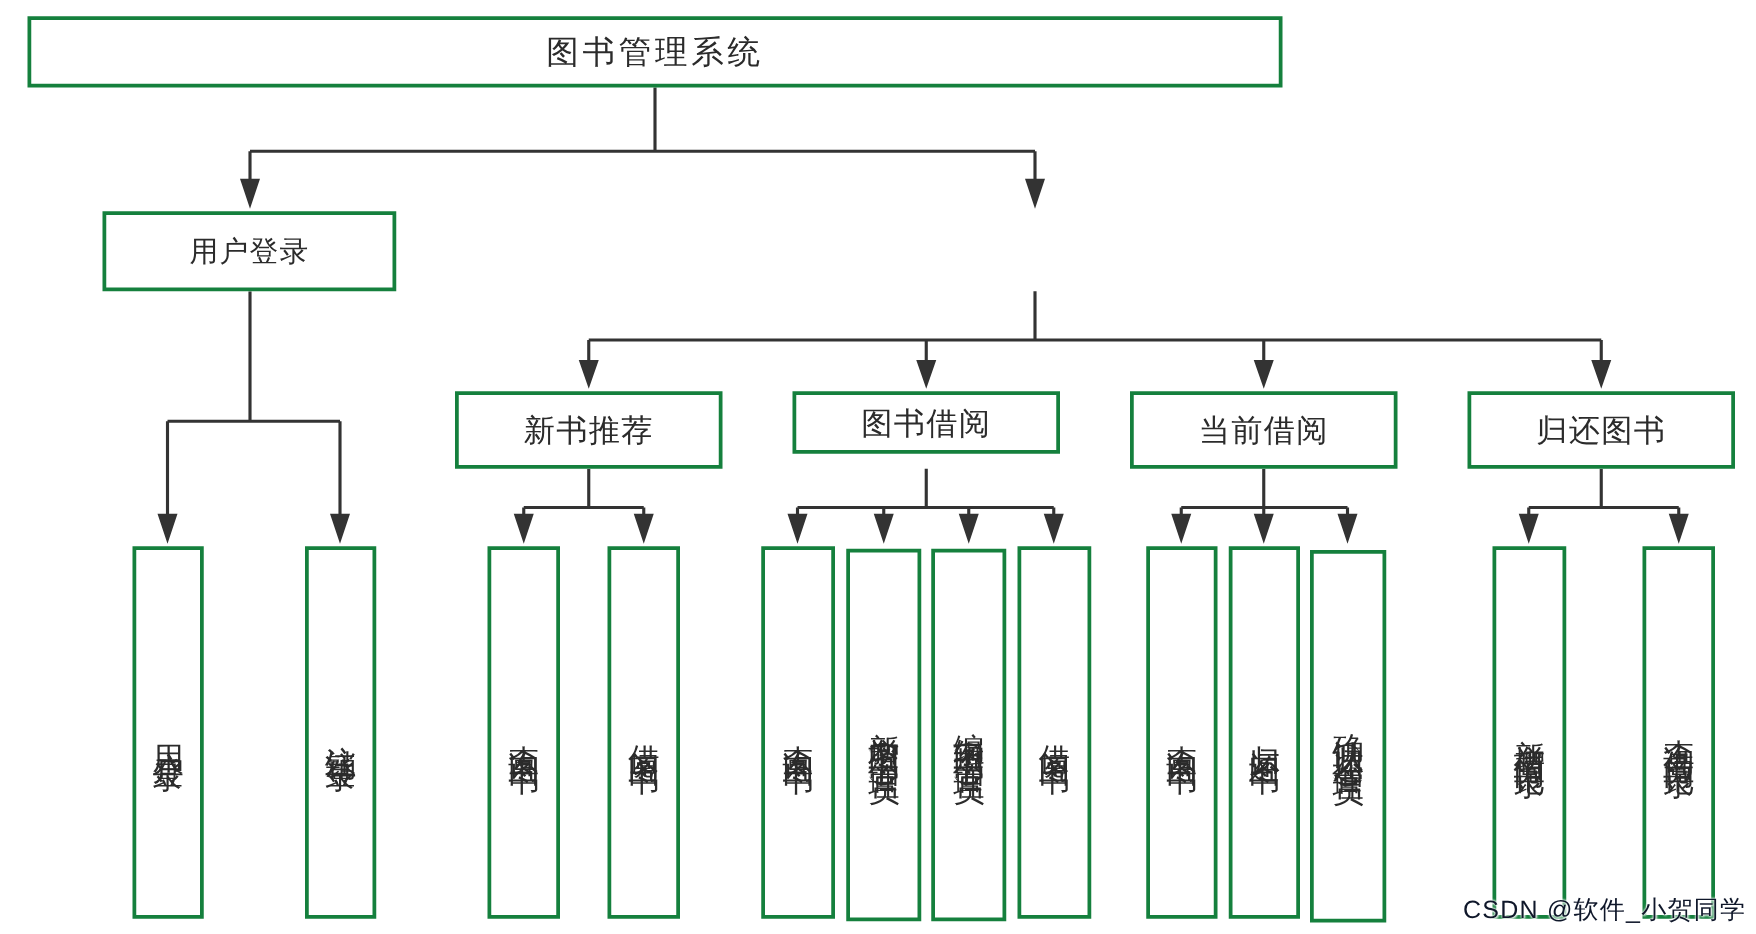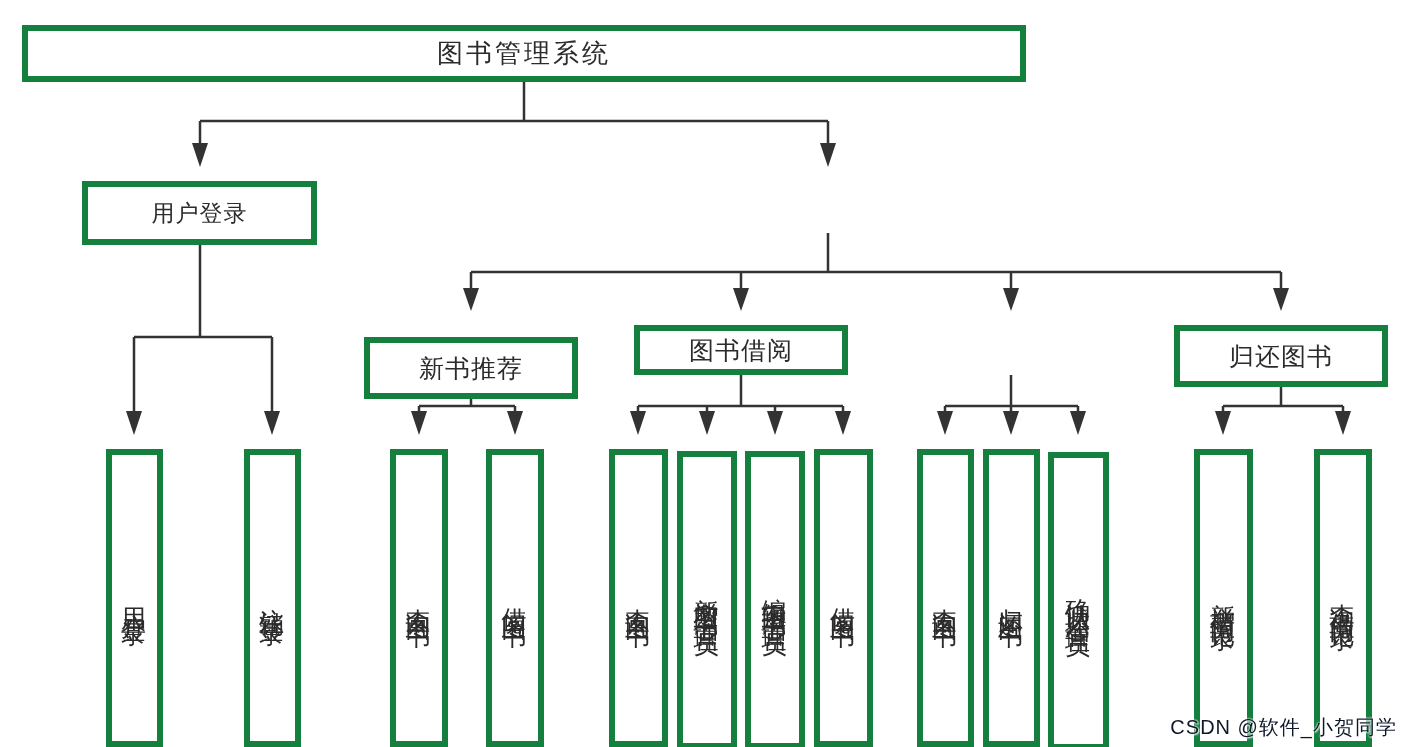--- a/index.html
+++ b/index.html
@@ -19,28 +19,27 @@
   svg.connectors {
     position: absolute;
     left: 0;
     top: 0;
     z-index: 0;
   }
   .box {
     position: absolute;
     box-sizing: border-box;
     background: #ffffff;
-    border: 6px solid #15803d;
+    border: 3px solid #15803d;
     display: flex;
     align-items: center;
     justify-content: center;
     text-align: center;
     z-index: 1;
     white-space: nowrap;
-    margin-top: 12px;
   }
   .hbox-root { font-size: 26px; letter-spacing: 3px; }
   .hbox-l2   { font-size: 23px; letter-spacing: 1px; }
   .hbox-l3   { font-size: 25px; letter-spacing: 1px; }
   .vbox {
     writing-mode: vertical-rl;
     text-orientation: mixed;
     font-size: 25px;
     letter-spacing: 5px;
     white-space: normal;
@@ -75,22 +74,23 @@
              M411,411H427L419,435Z M507,411H523L515,435Z
              M630,411H646L638,435Z M699,411H715L707,435Z M767,411H783L775,435Z M835,411H851L843,435Z
              M937,411H953L945,435Z M1003,411H1019L1011,435Z M1070,411H1086L1078,435Z
              M1215,411H1231L1223,435Z M1335,411H1351L1343,435Z"></path>
   </svg>
 
   <div class="box hbox-root" style="left:22px; top:13px; width:1004px; height:57px;">图书管理系统</div>
 
   <div class="box hbox-l2" style="left:82px; top:169px; width:235px; height:64px;">用户登录</div>
 
-  <div class="box hbox-l3" style="left:364px; top:325px; width:214px; height:62px;">新书推荐</div>
+  <div class="box hbox-l3" style="left:364px; top:313px; width:214px; height:62px;">新书推荐</div>
   <div class="box hbox-l3" style="left:634px; top:313px; width:214px; height:50px;">图书借阅</div>
+  <div class="box hbox-l3" style="left:904px; top:313px; width:214px; height:62px;">当前借阅</div>
   <div class="box hbox-l3" style="left:1174px; top:313px; width:214px; height:62px;">归还图书</div>
 
   <div class="box vbox" style="left:106px; top:437px; width:57px; height:298px;">用户登录</div>
   <div class="box vbox" style="left:244px; top:437px; width:57px; height:298px;">注销登录</div>
 
   <div class="box vbox" style="left:390px; top:437px; width:58px; height:298px;">查询图书</div>
   <div class="box vbox" style="left:486px; top:437px; width:58px; height:298px;">借阅图书</div>
 
   <div class="box vbox" style="left:609px; top:437px; width:59px; height:298px;">查询图书</div>
   <div class="box vbox" style="left:677px; top:439px; width:60px; height:298px;">新增图书（管理员）</div>

